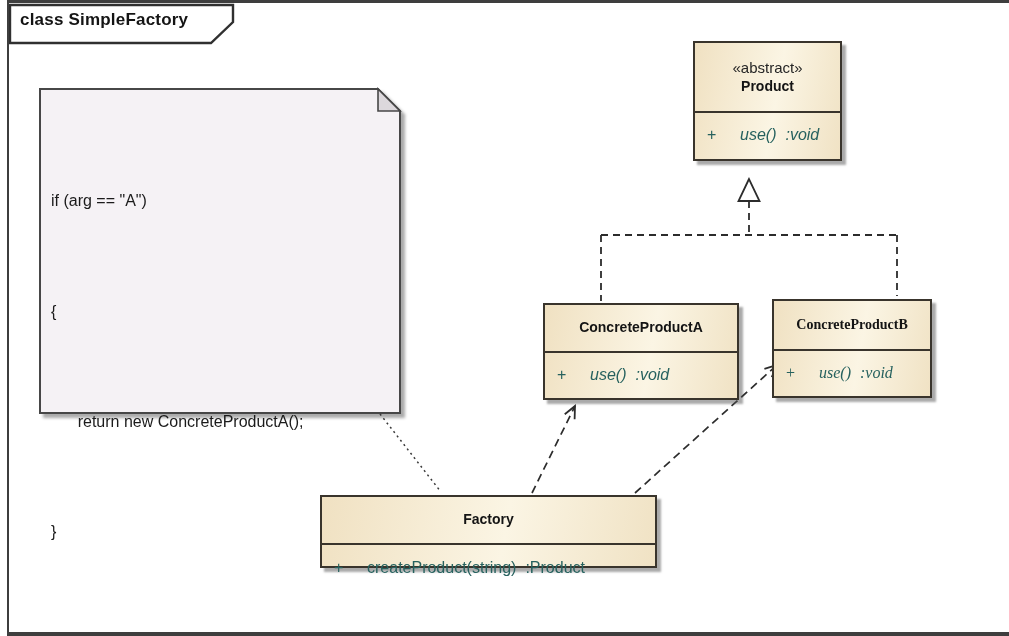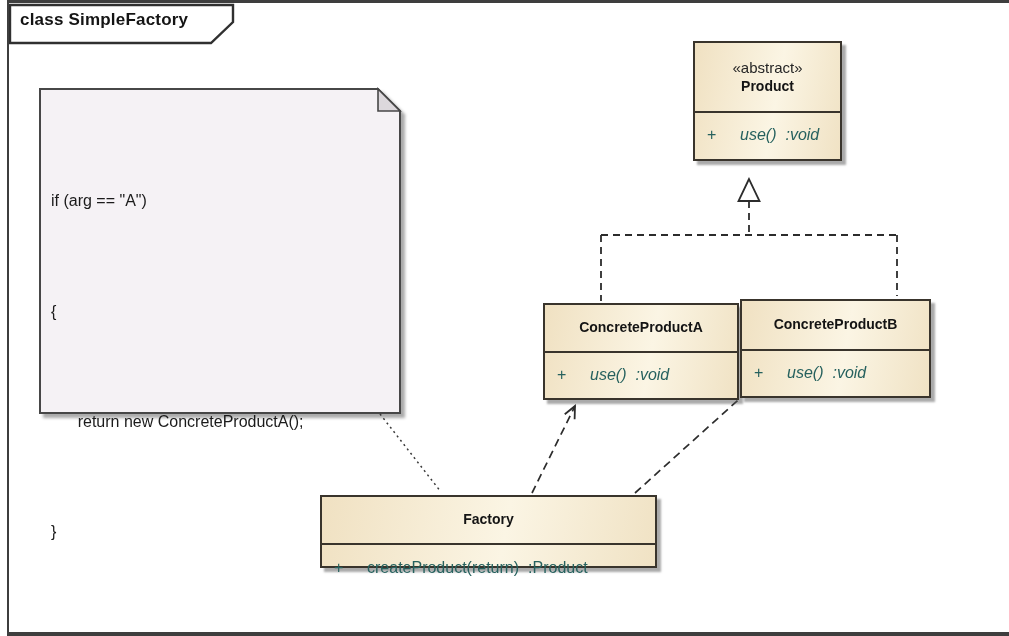--- a/index.html
+++ b/index.html
@@ -37,21 +37,21 @@
   .op-vis { width:33px; }
   .op-sig { margin-right:9px; }
   .italic { font-style:italic; }
 
   #cls-product { left:684px; top:38px;  width:149px; height:120px; }
   #cls-product .hdr { height:70px; }  #cls-product .op-row { height:44px; }
 
   #cls-cpa { left:534px; top:300px; width:196px; height:97px; }
   #cls-cpa .hdr { height:48px; }      #cls-cpa .op-row { height:43px; }
 
-  #cls-cpb { left:731px; top:296px; width:191px; height:99px; }
+  #cls-cpb { left:763px; top:296px; width:160px; height:99px;font-family:Liberation Serif, serif; }
   #cls-cpb .hdr { height:50px; }      #cls-cpb .op-row { height:43px; }
 
   #cls-factory { left:311px; top:492px; width:337px; height:73px; }
   #cls-factory .hdr { height:48px; }  #cls-factory .op-row { height:45px; }
 </style>
 </head>
 <body>
 
 <div class="frame">
 
@@ -127,18 +127,18 @@
       <span class="italic">:void</span>
     </div>
   </div>
 
   <div class="uml-class" id="cls-factory">
     <div class="hdr">
       <div class="cls-name">Factory</div>
     </div>
     <div class="op-row">
       <span class="op-vis">+</span>
-      <span class="op-sig">createProduct(return)</span>
+      <span class="op-sig">createProduct(string)</span>
       <span>:Product</span>
     </div>
   </div>
 
 </div>
 
 </body></html>

